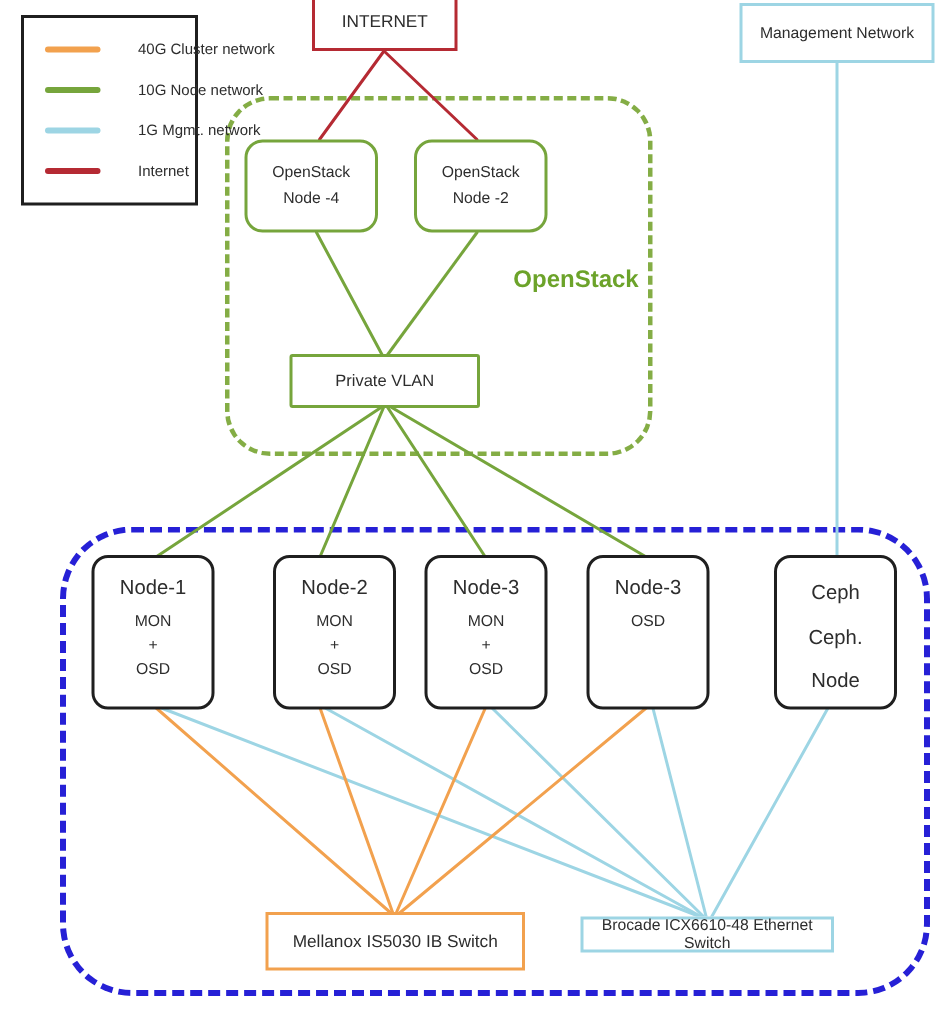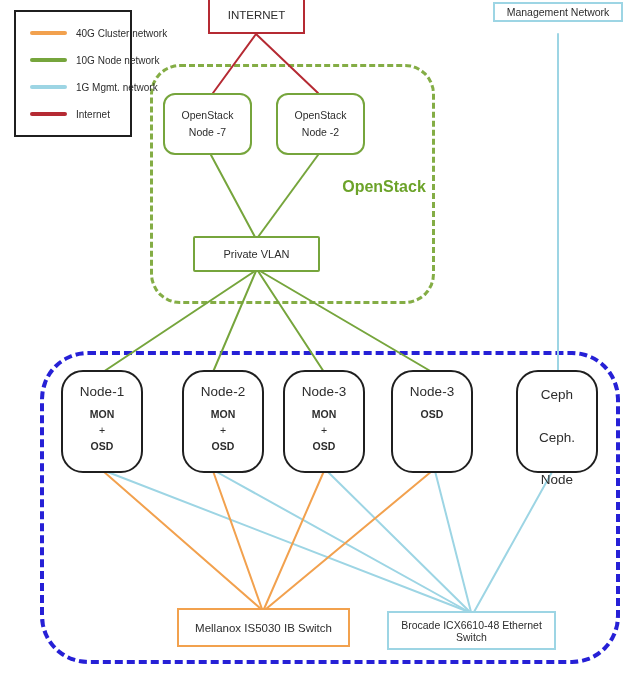--- a/index.html
+++ b/index.html
@@ -11,61 +11,61 @@
   .box{
     position:absolute;background:#ffffff;box-sizing:border-box;z-index:2;
     display:flex;align-items:center;justify-content:center;text-align:center;
   }
   
   #legend{
     left:14px;top:10px;width:118px;height:127px;border:2.5px solid #1f1f1f;
     flex-direction:column;align-items:flex-start;justify-content:center;
     gap:16px;padding-left:14px;
   }
-  .legend-row{display:flex;align-items:center;gap:9px;}
+  .legend-row{display:flex;align-items:center;gap:25px;}
   .legend-swatch{width:37px;height:4px;border-radius:2px;background:#999;}
   .legend-label{font-size:10px;color:#2d2d2d;white-space:nowrap;}
   
   #internet-box{left:208px;top:-5px;width:97px;height:39px;border:2.5px solid #B52A33;font-size:11.5px;}
-  #mgmt-net-box{left:493px;top:2px;width:130px;height:20px;border:2.5px solid #9DD5E4;font-size:10.5px;}
+  #mgmt-net-box{left:493px;top:2px;width:130px;height:40px;border:2.5px solid #9DD5E4;font-size:10.5px;}
   
   #cloud-container{
     left:150px;top:64px;width:285px;height:240px;background:transparent;
     border:3px dashed #84AD45;border-radius:30px;z-index:0;
   }
   .os-node{width:89px;height:62px;border:2.5px solid #76A53C;border-radius:12px;
     font-size:10.5px;line-height:1.65;flex-direction:column;}
   #os-node-1{left:163px;top:93px;}
   #os-node-2{left:276px;top:93px;}
   #cloud-title{
     position:absolute;left:330px;top:175px;width:108px;z-index:2;text-align:center;
     font-size:16px;font-weight:bold;color:#6CA32A;line-height:1.55;
   }
   #private-vlan{left:193px;top:236px;width:127px;height:36px;border:2.5px solid #76A53C;font-size:11px;border-radius:2px;}
   
   #ceph-container{
     left:40px;top:351px;width:580px;height:313px;background:transparent;
     border:4px dashed #2620D6;border-radius:48px;z-index:0;
   }
   .cnode{
-    top:370px;width:82px;height:103px;border:2.5px solid #1f1f1f;border-radius:22px;
+    top:370px;width:82px;height:103px;border:2.5px solid #1f1f1f;border-radius:11px;
     flex-direction:column;justify-content:flex-start;padding-top:11px;
   }
   .cnode .title{font-size:13.5px;line-height:1.3;margin-bottom:3px;}
-  .cnode .sub{font-size:10.5px;line-height:2.05;font-weight:bold;}
+  .cnode .sub{font-size:10.5px;line-height:2.05;}
   .cnode .sub-plus{font-size:10.5px;line-height:1.0;}
-  .cnode-big{font-size:13.5px;line-height:2.2;padding-top:8px;gap:13px;}
+  .cnode-big{font-size:13.5px;line-height:2.2;padding-top:8px;}
   #node-1{left:61px;}
   #node-2{left:182px;}
   #node-3-mon{left:283px;}
   #node-3-osd{left:391px;}
   #ceph-mgmt-node{left:516px;}
   
   #ib-switch{left:177px;top:608px;width:173px;height:39px;border:2.5px solid #F2A14E;font-size:11.5px;}
-  #eth-switch{left:387px;top:611px;width:169px;height:39px;border:2.5px solid #9DD5E4;font-size:10.5px;}
+  #eth-switch{left:387px;top:611px;width:169px;height:24px;border:2.5px solid #9DD5E4;font-size:10.5px;}
 </style>
 </head>
 <body>
 
 <div id="canvas">
 
   <svg id="wires" width="629" height="676">
       <line x1="256" y1="34" x2="213" y2="93" stroke="#B52A33" stroke-width="2" stroke-linecap="round"></line>
       <line x1="256" y1="34" x2="318" y2="93" stroke="#B52A33" stroke-width="2" stroke-linecap="round"></line>
       <line x1="211" y1="155" x2="255" y2="237" stroke="#76A53C" stroke-width="2" stroke-linecap="round"></line>
@@ -111,21 +111,21 @@
   <div class="box" id="mgmt-net-box">
     <span>Management Network</span>
   </div>
 
   <div class="box" id="cloud-container"></div>
   <div id="cloud-title">
     <div>OpenStack</div>
   </div>
   <div class="box os-node" id="os-node-1">
     <div>OpenStack</div>
-    <div>Node -7</div>
+    <div>Node -4</div>
   </div>
   <div class="box os-node" id="os-node-2">
     <div>OpenStack</div>
     <div>Node -2</div>
   </div>
   <div class="box" id="private-vlan">
     <span>Private VLAN</span>
   </div>
 
   <div class="box" id="ceph-container"></div>

